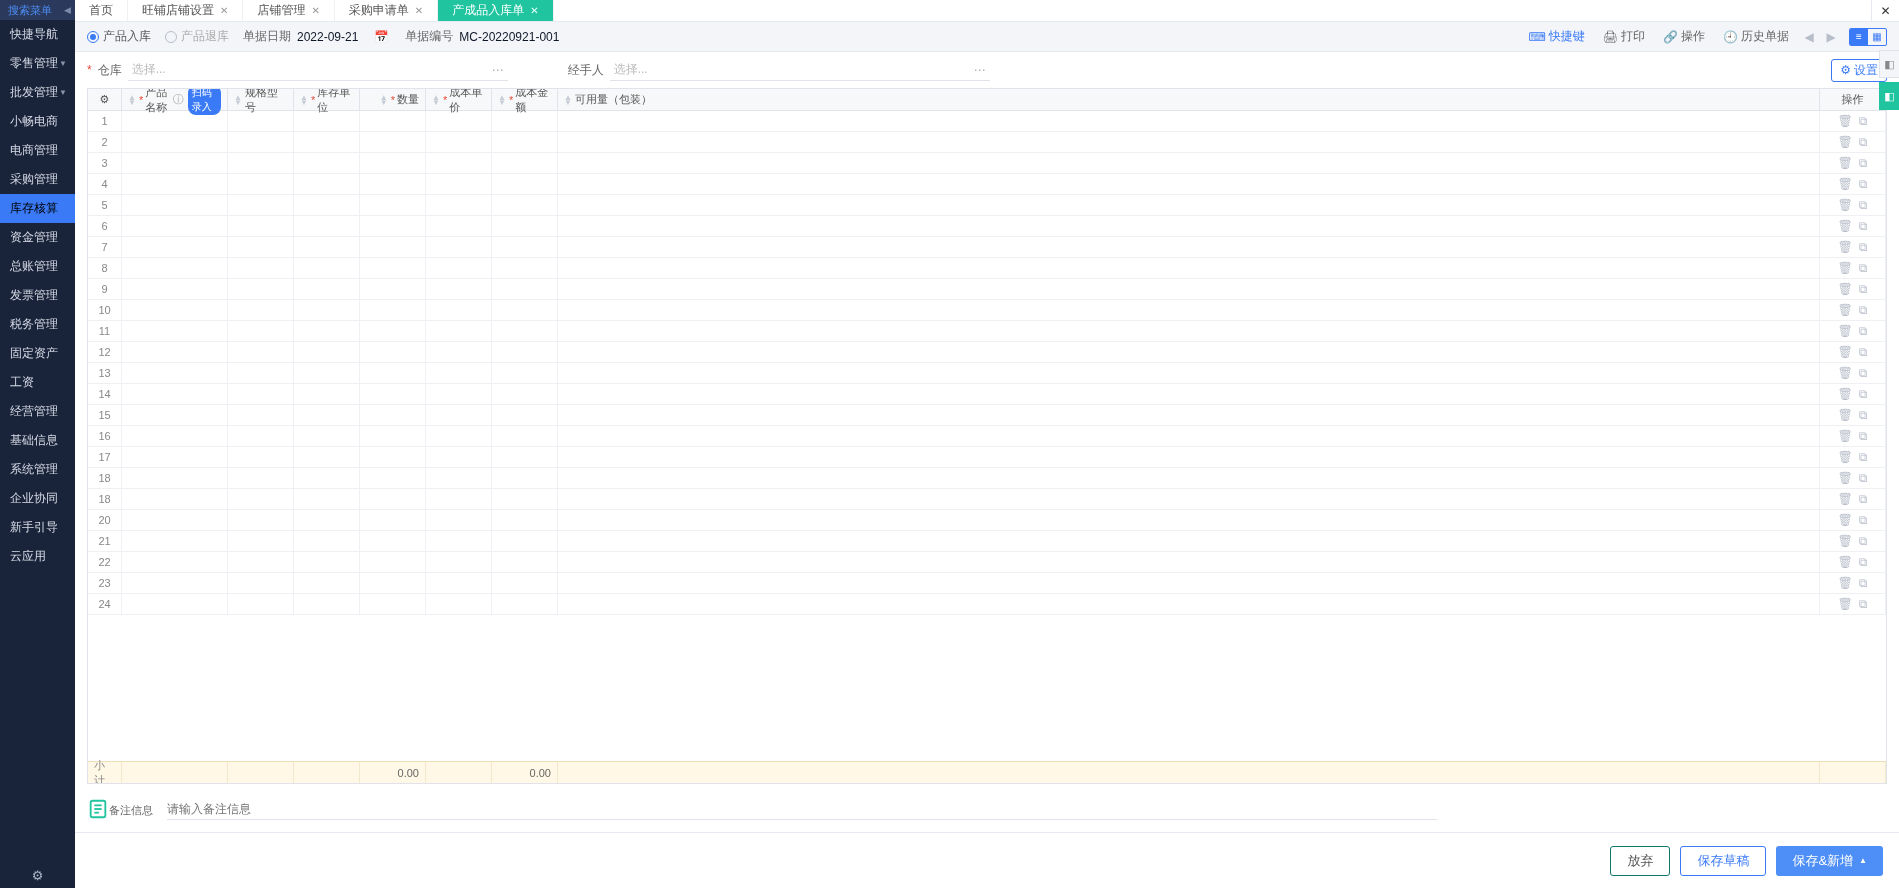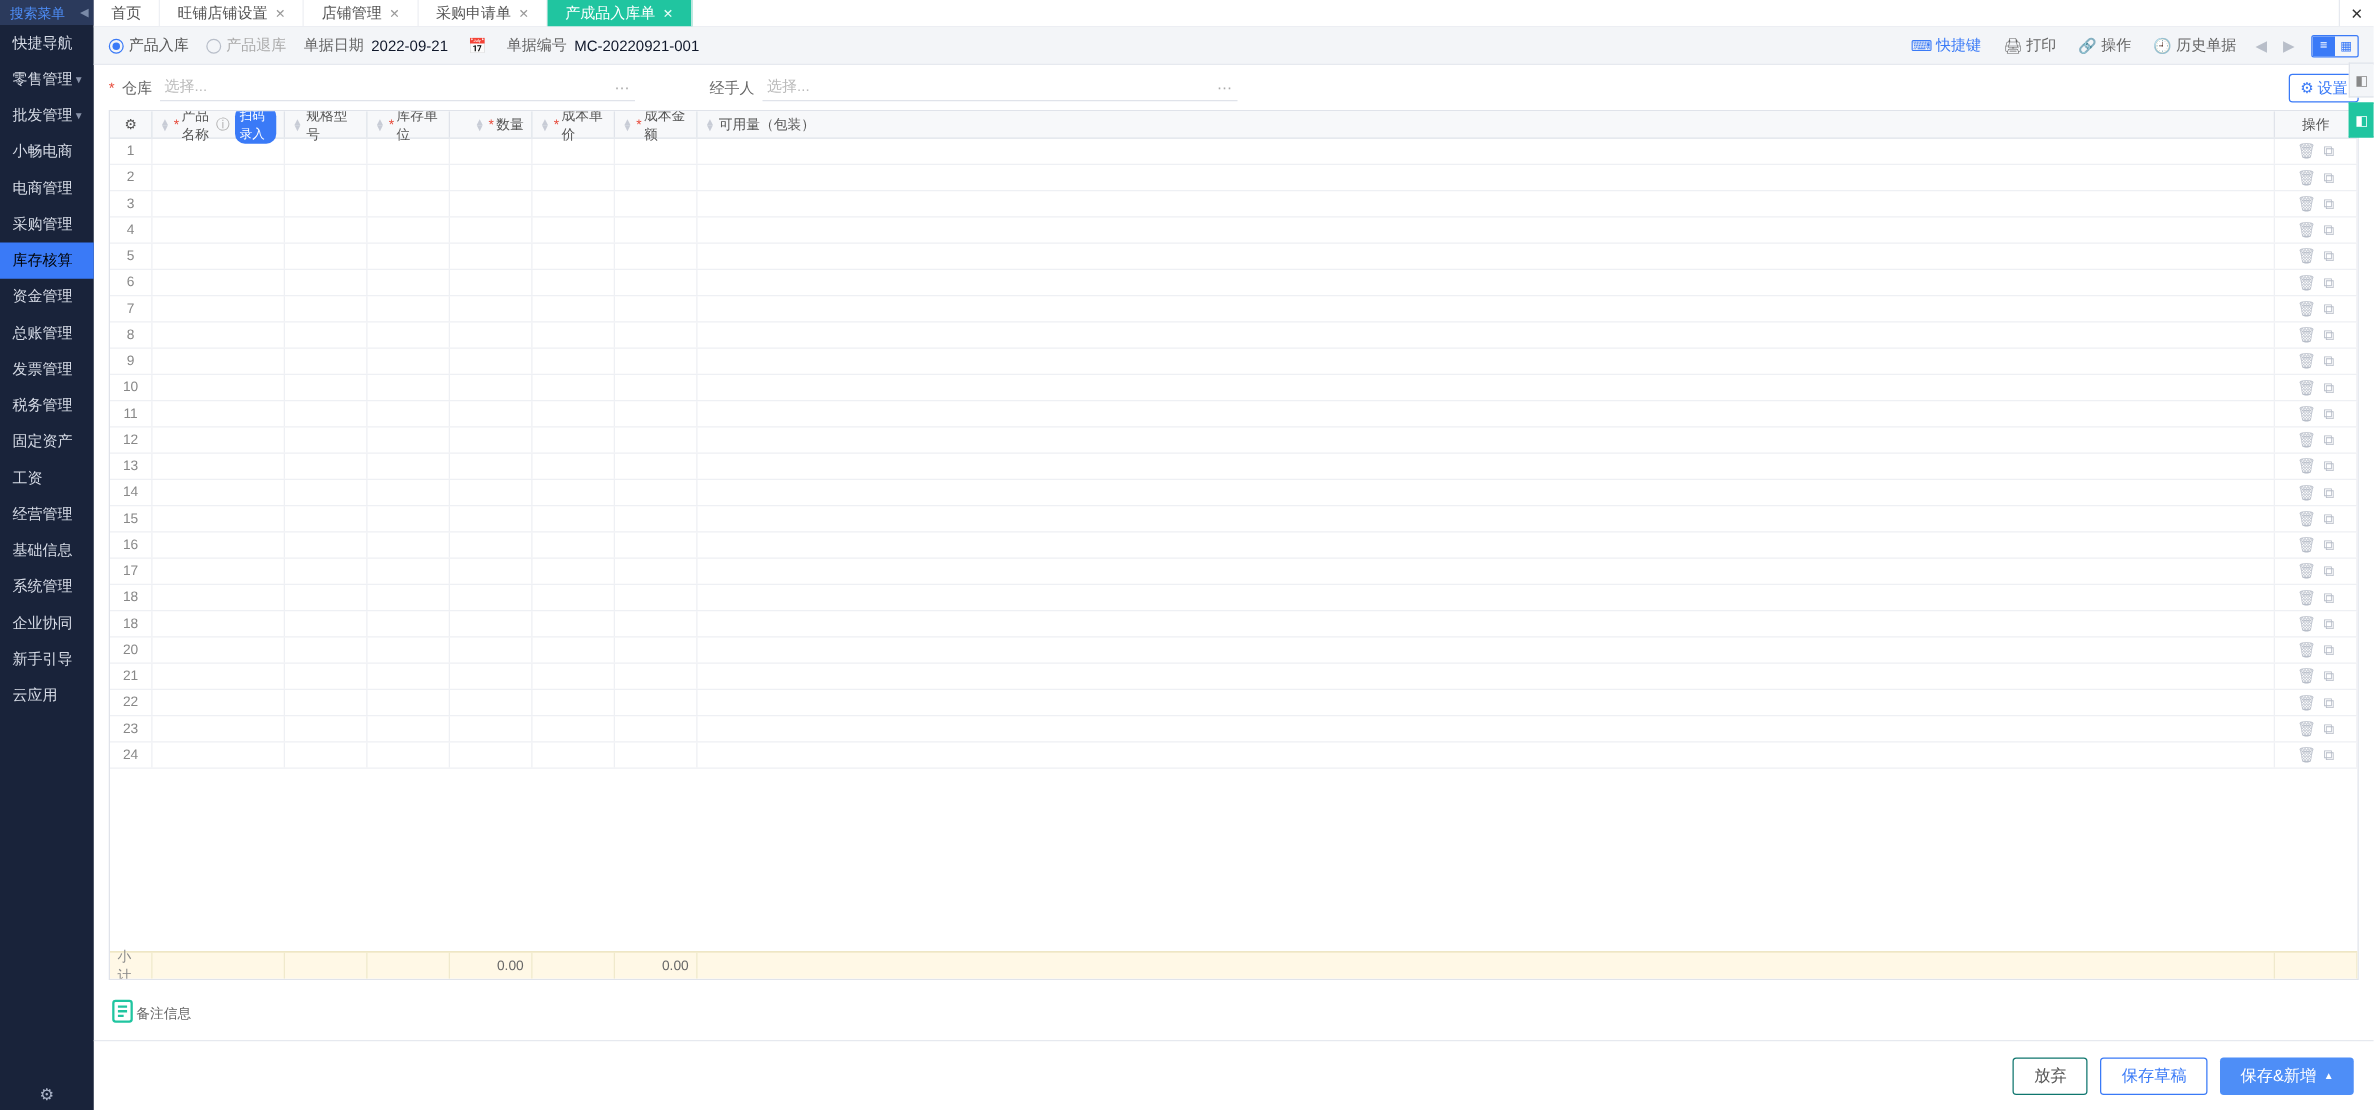--- a/index.html
+++ b/index.html
@@ -670,20 +670,21 @@
     <div class="remark">
       <div class="rm-icon">
         <svg width="22" height="22" viewBox="0 0 24 24">
             <rect x="4" y="3" width="16" height="18" rx="2" fill="none" stroke="#20c5a0" stroke-width="2"></rect>
             <line x1="8" y1="8" x2="16" y2="8" stroke="#20c5a0" stroke-width="2"></line>
             <line x1="8" y1="12" x2="16" y2="12" stroke="#20c5a0" stroke-width="2"></line>
             <line x1="8" y1="16" x2="13" y2="16" stroke="#20c5a0" stroke-width="2"></line>
           </svg>
         <span style="color:#666">备注信息</span>
       </div>
+      <input class="rm-input" placeholder="请输入备注信息" style="">
     </div>
 
     <div style="flex:0 0 10px"></div>
 
     <div class="footer">
       <div class="btn outline">
         <span>放弃</span>
       </div>
       <div class="btn outline-blue">
         <span>保存草稿</span>

